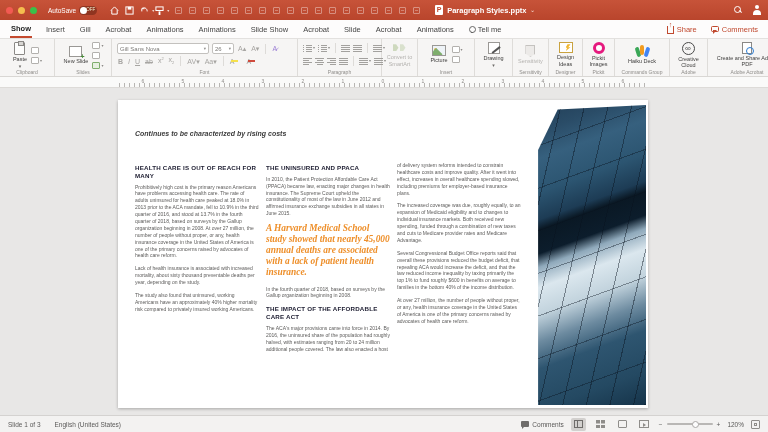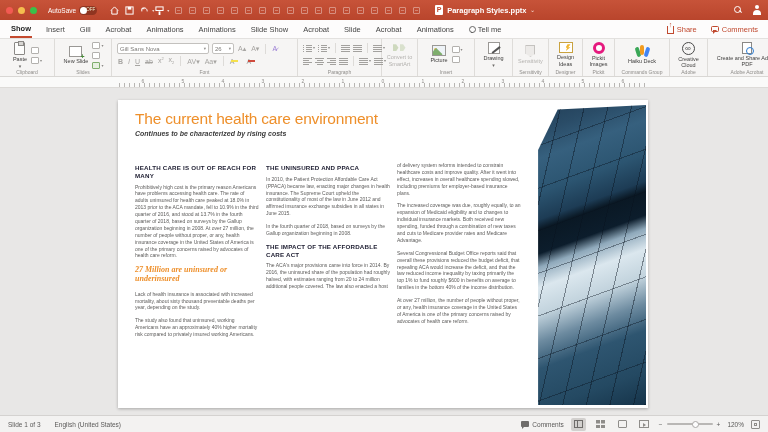--- a/index.html
+++ b/index.html
@@ -585,34 +585,33 @@
         <span>3</span>
         <span>4</span>
         <span>5</span>
         <span>6</span>
     </div>
     <div class="ticks"></div>
   </div>
 
   <div class="canvas">
     <div class="slide">
-      <div class="s-title">The current health care environment</div>
       <div class="s-subtitle">Continues to be characterized by rising costs</div>
 
       <div class="col col1">
         <div class="b-head">HEALTH CARE IS OUT OF REACH FOR MANY</div>
         <div class="b-body">Prohibitively high cost is the primary reason Americans have problems accessing health care. The rate of adults uninsured for health care peaked at 18.0% in 2013 prior to the ACA mandate, fell to 10.9% in the third quarter of 2016, and stood at 13.7% in the fourth quarter of 2018, based on surveys by the Gallup organization beginning in 2008. At over 27 million, the number of people without proper, or any, health insurance coverage in the United States of America is one of the primary concerns raised by advocates of health care reform.</div>
-        <div class="b-pull pull-sm">27 Million are uninsured or underinsured</div>
         <div class="b-body">Lack of health insurance is associated with increased mortality, about sixty thousand preventable deaths per year, depending on the study.</div>
         <div class="b-body">The study also found that uninsured, working Americans have an approximately 40% higher mortality risk compared to privately insured working Americans.</div>
       </div>
 
       <div class="col col2">
         <div class="b-head">THE UNINSURED AND PPACA</div>
         <div class="b-body">In 2010, the Patient Protection Affordable Care Act (PPACA) became law, enacting major changes in health insurance. The Supreme Court upheld the constitutionality of most of the law in June 2012 and affirmed insurance exchange subsidies in all states in June 2015.</div>
+        <div class="b-pull pull-lg">A Harvard Medical School study showed that nearly 45,000 annual deaths are associated with a lack of patient health insurance.</div>
         <div class="b-body">In  the fourth quarter of 2018, based on surveys by the Gallup organization beginning in 2008.</div>
         <div class="b-head">THE IMPACT OF THE AFFORDABLE CARE ACT</div>
         <div class="b-body">The ACA's major provisions came into force in 2014. By 2016, the uninsured share of the population had roughly halved, with estimates ranging from 20 to 24 million additional people covered. The law also enacted a host</div>
       </div>
 
       <div class="col col3">
         <div class="b-body">of delivery system reforms intended to constrain healthcare costs and improve quality. After it went into effect, increases in overall healthcare spending slowed, including premiums for employer-based insurance plans.</div>
         <div class="b-body">The increased coverage was due, roughly equally, to an expansion of Medicaid eligibility and to changes to individual insurance markets. Both received new spending, funded through a combination of new taxes and cuts to Medicare provider rates and Medicare Advantage.</div>
         <div class="b-body">Several Congressional Budget Office reports said that overall these provisions reduced the budget deficit, that repealing ACA would increase the deficit, and that the law reduced income inequality by taxing primarily the top 1% to fund roughly $600 in benefits on average to families in the bottom 40% of the income distribution.</div>
         <div class="b-body">At over 27 million, the number of people without proper, or any, health insurance coverage in the United States of America is one of the primary concerns raised by advocates of health care reform.</div>

